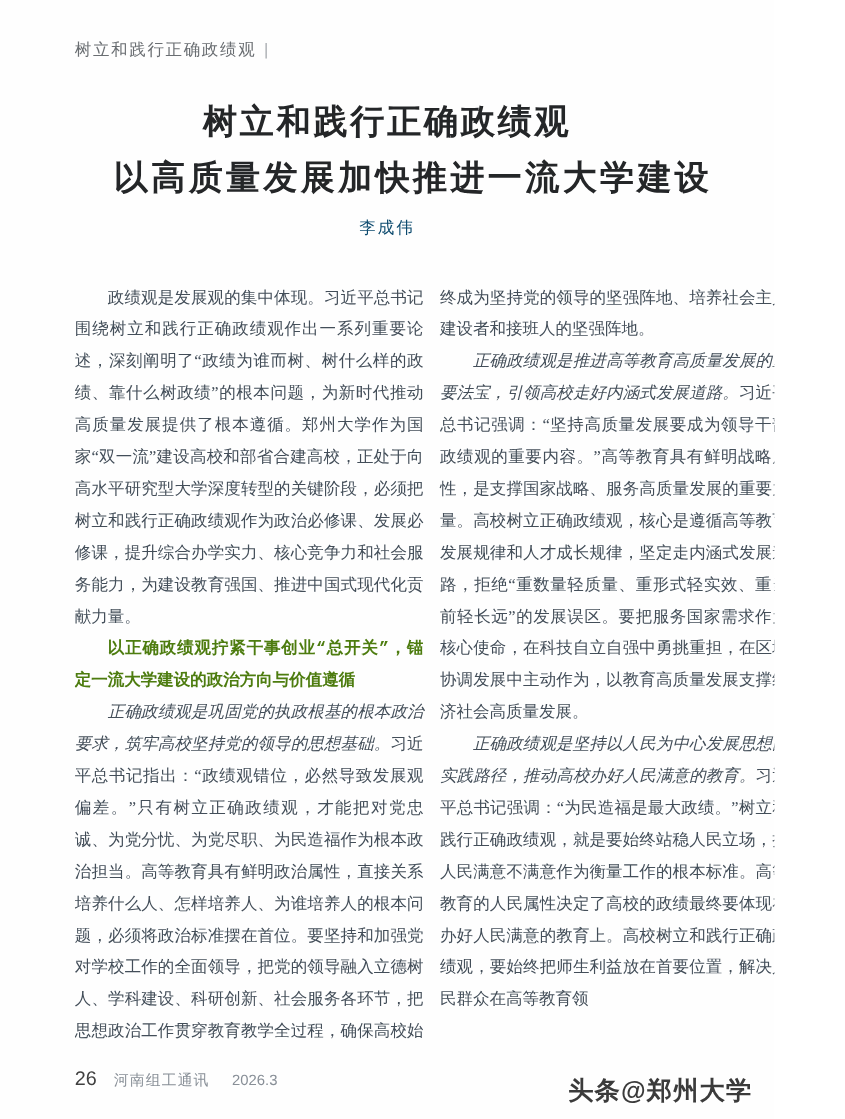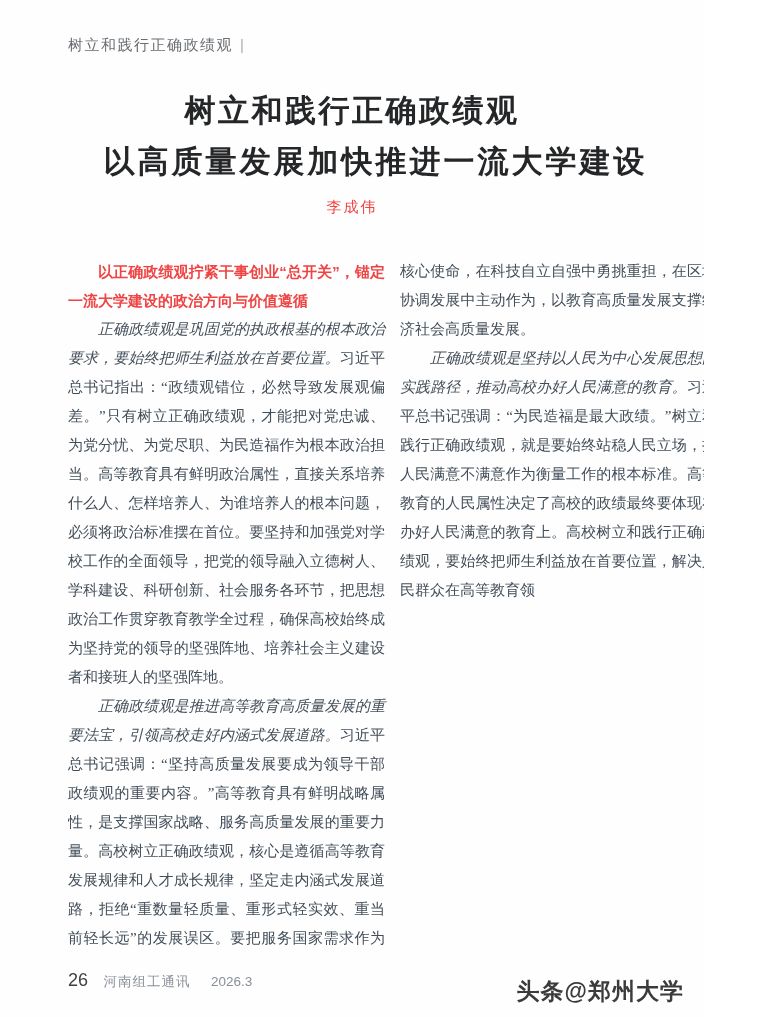--- a/index.html
+++ b/index.html
@@ -53,21 +53,21 @@
     padding-left: 47px;
   }
   .author {
     position: absolute;
     top: 198px;
     left: 0;
     right: 0;
     text-align: center;
     font-size: 15px;
     letter-spacing: 2px;
-    color: #ef4444;
+    color: #0c4a6e;
   }
   .article {
     position: absolute;
     left: 68px;
     top: 257px;
     width: 649px;
     height: 700px;
     column-count: 2;
     column-gap: 15px;
     column-fill: auto;
@@ -76,23 +76,23 @@
     font-size: 15px;
     line-height: 29px;
     text-align: justify;
     color: #434e59;
   }
   .article p {
     margin: 0;
     text-indent: 2em;
   }
   .article p.subheading {
-    font-family: Liberation Sans, sans-serif;
+    font-family: Liberation Mono, monospace;
     font-weight: bold;
-    color: #ef4444;
+    color: #4d7c0f;
   }
   .seg-kaiti {
     font-style: italic;
   }
   .footer {
     position: absolute;
     top: 970px;
     left: 68px;
     color: #888f97;
     font-family: "Liberation Sans", sans-serif;
@@ -132,22 +132,23 @@
   </div>
 
   <h1 class="title">
     <span class="t1">树立和践行正确政绩观</span>
     <span class="t2">以高质量发展加快推进一流大学建设</span>
   </h1>
 
   <div class="author">李成伟</div>
 
   <div class="article" id="article">
+      <p class="body"><span class="seg-normal">政绩观是发展观的集中体现。习近平总书记围绕树立和践行正确政绩观作出一系列重要论述，深刻阐明了“政绩为谁而树、树什么样的政绩、靠什么树政绩”的根本问题，为新时代推动高质量发展提供了根本遵循。郑州大学作为国家“双一流”建设高校和部省合建高校，正处于向高水平研究型大学深度转型的关键阶段，必须把树立和践行正确政绩观作为政治必修课、发展必修课，提升综合办学实力、核心竞争力和社会服务能力，为建设教育强国、推进中国式现代化贡献力量。</span></p>
       <p class="subheading"><span class="seg-bold">以正确政绩观拧紧干事创业“总开关”，锚定一流大学建设的政治方向与价值遵循</span></p>
-      <p class="body"><span class="seg-kaiti">正确政绩观是巩固党的执政根基的根本政治要求，要始终把师生利益放在首要位置。</span><span class="seg-normal">习近平总书记指出：“政绩观错位，必然导致发展观偏差。”只有树立正确政绩观，才能把对党忠诚、为党分忧、为党尽职、为民造福作为根本政治担当。高等教育具有鲜明政治属性，直接关系培养什么人、怎样培养人、为谁培养人的根本问题，必须将政治标准摆在首位。要坚持和加强党对学校工作的全面领导，把党的领导融入立德树人、学科建设、科研创新、社会服务各环节，把思想政治工作贯穿教育教学全过程，确保高校始终成为坚持党的领导的坚强阵地、培养社会主义建设者和接班人的坚强阵地。</span></p>
+      <p class="body"><span class="seg-kaiti">正确政绩观是巩固党的执政根基的根本政治要求，筑牢高校坚持党的领导的思想基础。</span><span class="seg-normal">习近平总书记指出：“政绩观错位，必然导致发展观偏差。”只有树立正确政绩观，才能把对党忠诚、为党分忧、为党尽职、为民造福作为根本政治担当。高等教育具有鲜明政治属性，直接关系培养什么人、怎样培养人、为谁培养人的根本问题，必须将政治标准摆在首位。要坚持和加强党对学校工作的全面领导，把党的领导融入立德树人、学科建设、科研创新、社会服务各环节，把思想政治工作贯穿教育教学全过程，确保高校始终成为坚持党的领导的坚强阵地、培养社会主义建设者和接班人的坚强阵地。</span></p>
       <p class="body"><span class="seg-kaiti">正确政绩观是推进高等教育高质量发展的重要法宝，引领高校走好内涵式发展道路。</span><span class="seg-normal">习近平总书记强调：“坚持高质量发展要成为领导干部政绩观的重要内容。”高等教育具有鲜明战略属性，是支撑国家战略、服务高质量发展的重要力量。高校树立正确政绩观，核心是遵循高等教育发展规律和人才成长规律，坚定走内涵式发展道路，拒绝“重数量轻质量、重形式轻实效、重当前轻长远”的发展误区。要把服务国家需求作为核心使命，在科技自立自强中勇挑重担，在区域协调发展中主动作为，以教育高质量发展支撑经济社会高质量发展。</span></p>
       <p class="body"><span class="seg-kaiti">正确政绩观是坚持以人民为中心发展思想的实践路径，推动高校办好人民满意的教育。</span><span class="seg-normal">习近平总书记强调：“为民造福是最大政绩。”树立和践行正确政绩观，就是要始终站稳人民立场，把人民满意不满意作为衡量工作的根本标准。高等教育的人民属性决定了高校的政绩最终要体现在办好人民满意的教育上。高校树立和践行正确政绩观，要始终把师生利益放在首要位置，解决人民群众在高等教育领</span></p>
     </div>
 
   <div class="footer">
     <span class="pagenum">26</span>
     <span class="journal">河南组工通讯</span>
     <span class="issue">2026.3</span>
   </div>
 

